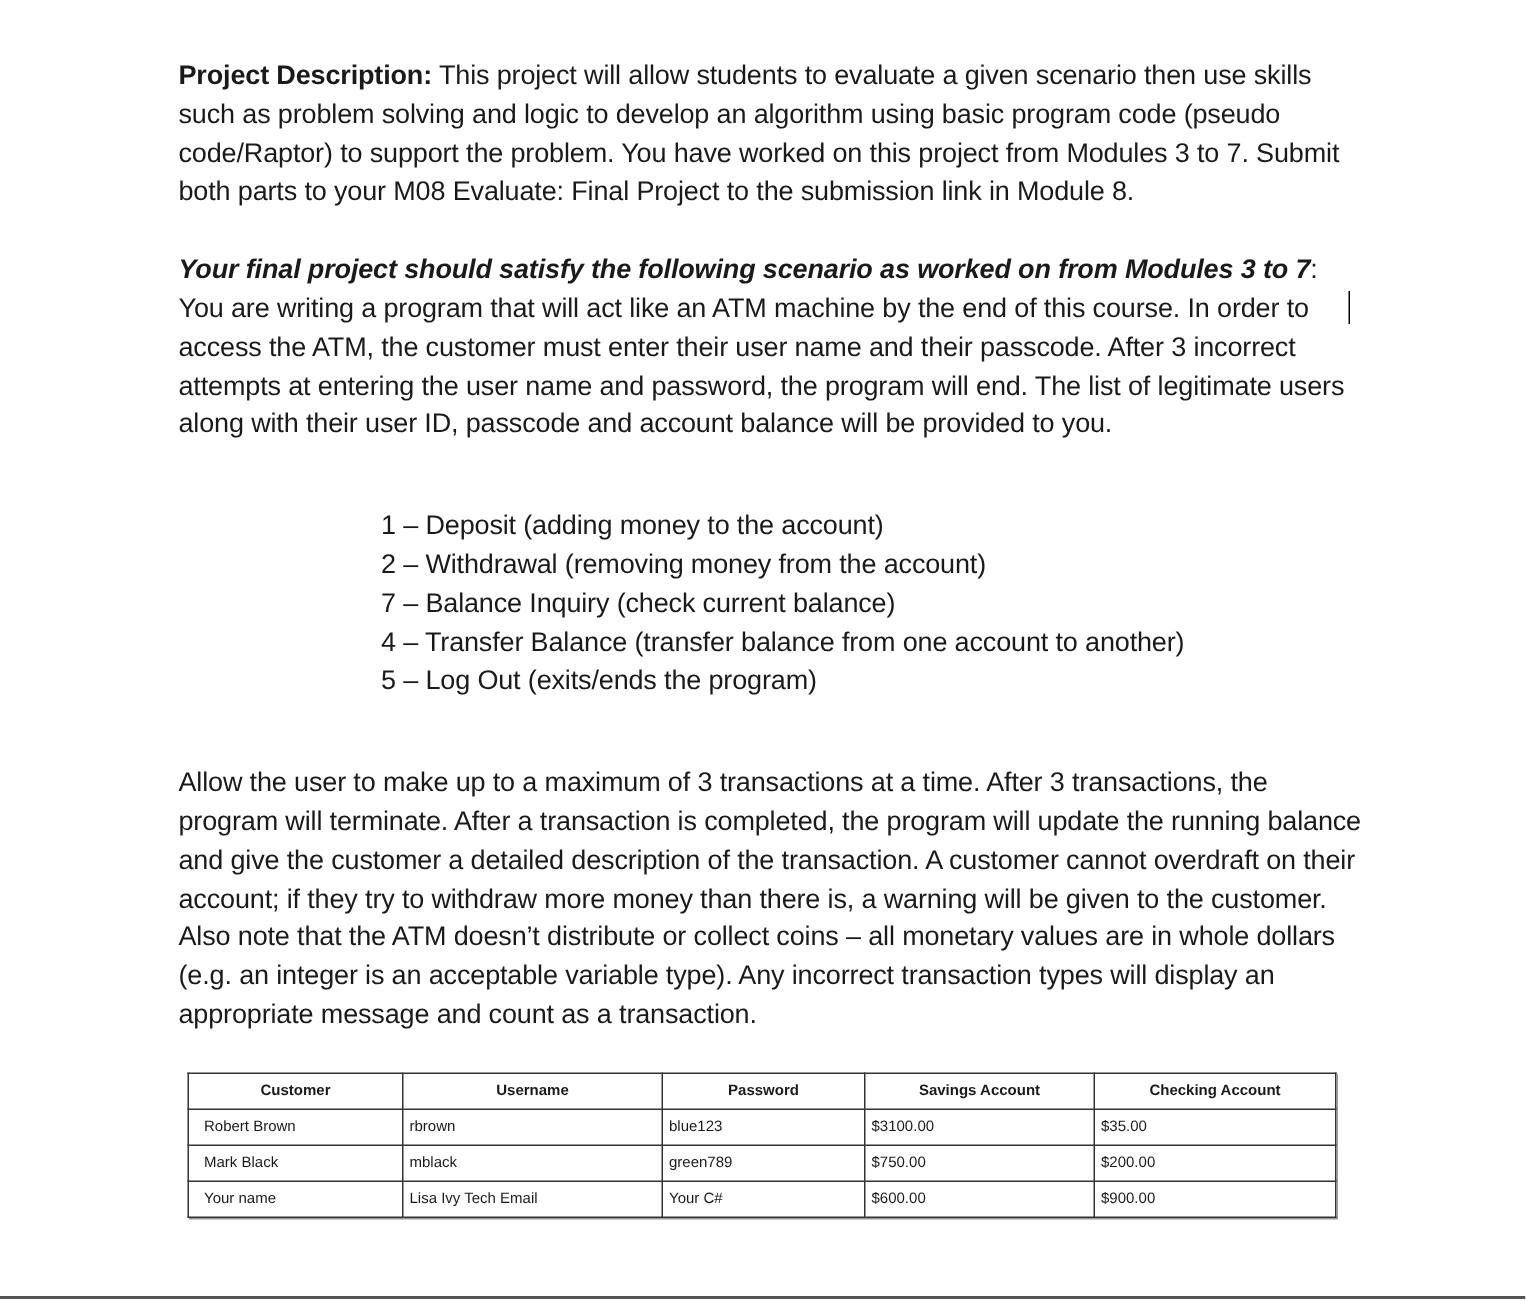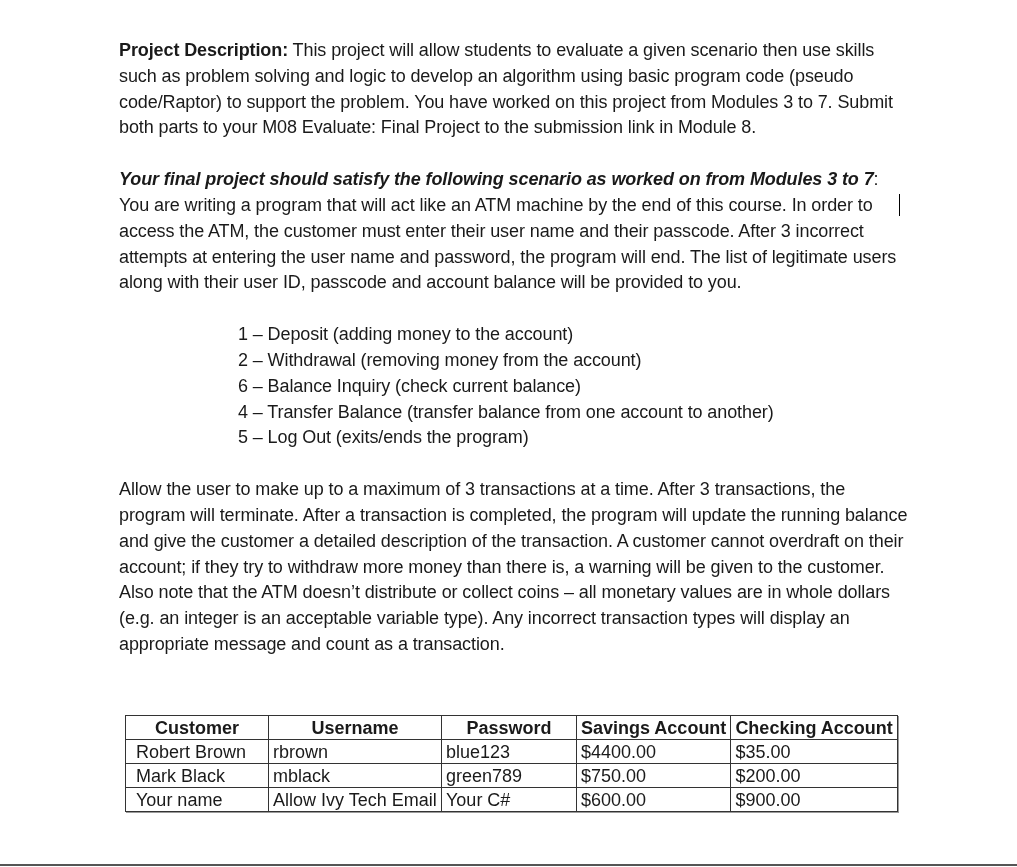--- a/index.html
+++ b/index.html
@@ -23,38 +23,38 @@
       font-size: 18px;
       line-height: 25.8px;
       letter-spacing: -0.1px;
     }
     .para { margin: 0; }
     .gap { height: 26px; }
     .bold { font-weight: bold; }
     .bolditalic { font-weight: bold; font-style: italic; }
     .func-list {
       list-style: none;
-      margin: 0;
+      margin: 16px;
       padding: 0 0 0 119px;
     }
     .func-list li { margin: 0; white-space: nowrap; }
     .cursor {
       position: absolute;
       left: 899px;
       top: 194px;
       width: 1px;
       height: 22px;
       background: #000;
     }
     table.users {
       position: absolute;
       left: 125px;
       top: 715px;
       border-collapse: collapse;
-      font-size: 18px;
+      font-size: 10px;
       box-shadow: 1px 1px 0 #9a9a9a;
     }
     table.users th, table.users td {
       border: 1px solid #333;
       height: 23px;
       padding: 0 4px;
       line-height: 22px;
       white-space: nowrap;
     }
     table.users th { font-weight: bold; text-align: center; }
@@ -83,21 +83,21 @@
   <div class="gap"></div>
 
   <p class="para"><span class="bolditalic">Your final project should satisfy the following scenario as worked on from Modules 3 to 7</span><span>:</span></p>
   <p class="para">You are writing a program that will act like an ATM machine by the end of this course. In order to access the ATM, the customer must enter their user name and their passcode. After 3 incorrect attempts at entering the user name and password, the program will end. The list of legitimate users along with their user ID, passcode and account balance will be provided to you.</p>
 
   <div class="gap"></div>
 
   <ul class="func-list">
     <li>1 – Deposit (adding money to the account)</li>
     <li>2 – Withdrawal (removing money from the account)</li>
-    <li>6 – Balance Inquiry (check current balance)</li>
+    <li>7 – Balance Inquiry (check current balance)</li>
     <li>4 – Transfer Balance (transfer balance from one account to another)</li>
     <li>5 – Log Out (exits/ends the program)</li>
   </ul>
 
   <div class="gap"></div>
 
   <p class="para">Allow the user to make up to a maximum of 3 transactions at a time. After 3 transactions, the program will terminate. After a transaction is completed, the program will update the running balance and give the customer a detailed description of the transaction. A customer cannot overdraft on their account; if they try to withdraw more money than there is, a warning will be given to the customer. Also note that the ATM doesn’t distribute or collect coins – all monetary values are in whole dollars (e.g. an integer is an acceptable variable type). Any incorrect transaction types will display an appropriate message and count as a transaction.</p>
 </div>
 
 <div class="cursor"></div>
@@ -110,33 +110,33 @@
       <th class="col3">Password</th>
       <th class="col4">Savings Account</th>
       <th class="col5">Checking Account</th>
     </tr>
   </thead>
   <tbody>
     <tr>
       <td class="left">Robert Brown</td>
       <td>rbrown</td>
       <td>blue123</td>
-      <td>$4400.00</td>
+      <td>$3100.00</td>
       <td>$35.00</td>
     </tr>
     <tr>
       <td class="left">Mark Black</td>
       <td>mblack</td>
       <td>green789</td>
       <td>$750.00</td>
       <td>$200.00</td>
     </tr>
     <tr>
       <td class="left">Your name</td>
-      <td>Allow Ivy Tech Email</td>
+      <td>Lisa Ivy Tech Email</td>
       <td>Your C#</td>
       <td>$600.00</td>
       <td>$900.00</td>
     </tr>
   </tbody>
 </table>
 
 <div class="bottom-rule"></div>
 
 </body></html>

